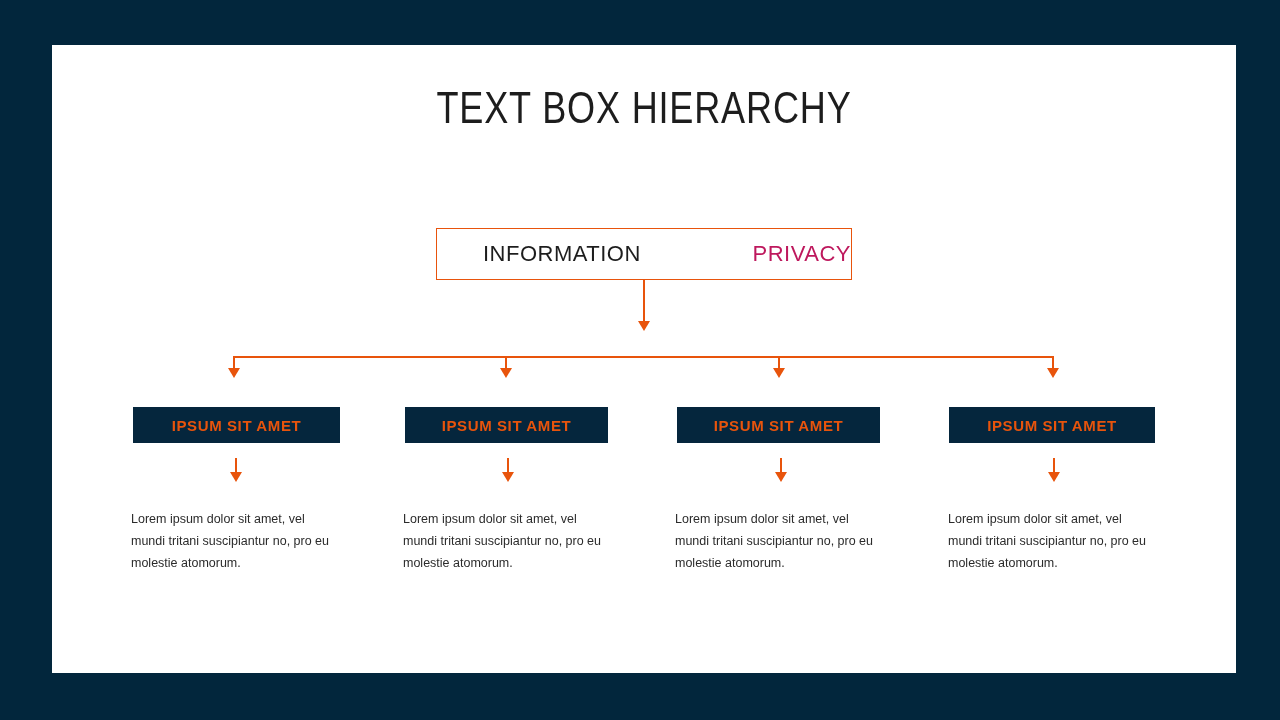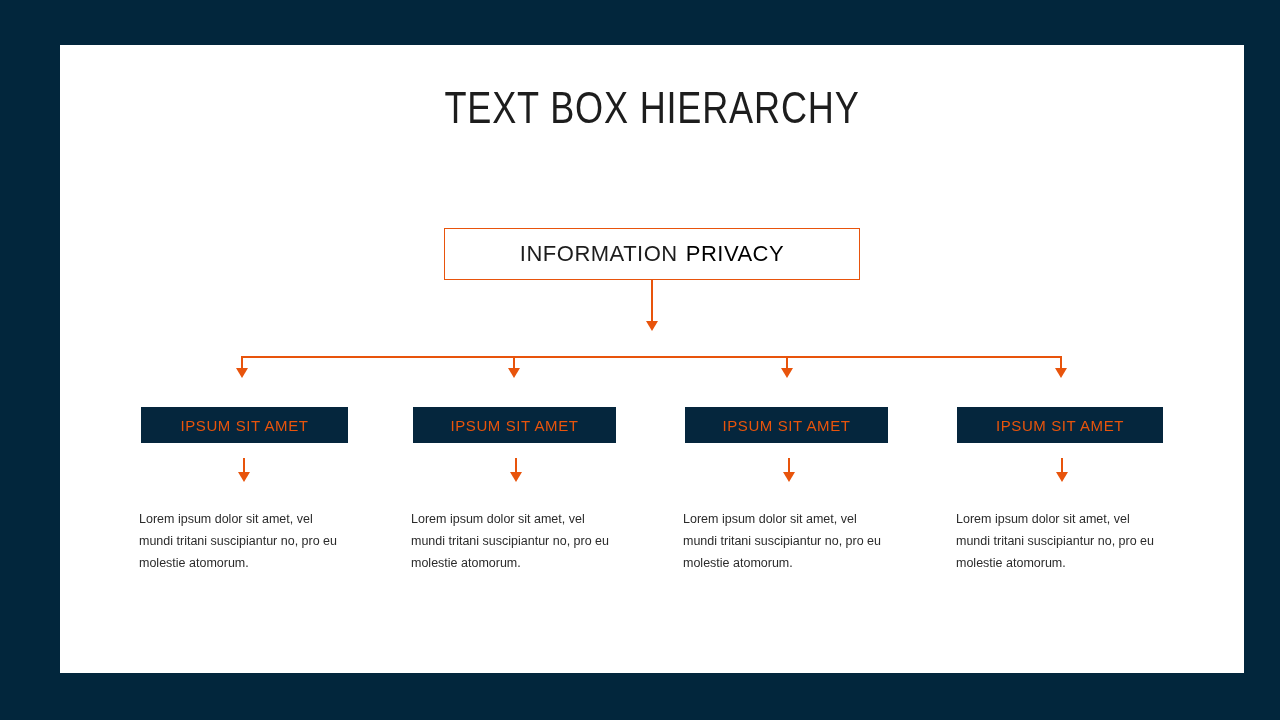--- a/index.html
+++ b/index.html
@@ -8,21 +8,21 @@
   }
   body {
     width: 1280px;
     height: 720px;
     background: #02263c;
     font-family: "Liberation Sans", sans-serif;
     overflow: hidden;
   }
   .slide {
     position: absolute;
-    left: 60px;
+    left: 52px;
     top: 45px;
     width: 1184px;
     height: 628px;
     background: #ffffff;
   }
   .slide-title {
     position: absolute;
     left: 0;
     top: 38px;
     width: 100%;
@@ -41,30 +41,31 @@
     position: absolute;
     left: 384px;
     top: 183px;
     width: 416px;
     height: 52px;
     border: 1px solid #e8540c;
     background: #ffffff;
     box-sizing: border-box;
     display: flex;
     align-items: center;
-    justify-content: center;
+    justify-content: space-between;
     font-size: 22px;
     letter-spacing: 0.5px;
+    padding-left: 46px;
   }
   .root-box .t1 {
     color: #1d1d1d;
     font-weight: 400;
   }
   .root-box .t2 {
-    color: #000000;
+    color: #be185d;
     font-weight: 400;
     margin-left: 8px;
   }
 
   
   .line-v {
     position: absolute;
     background: #e8540c;
     width: 2px;
   }
@@ -85,21 +86,21 @@
   
   .child-box {
     position: absolute;
     height: 36px;
     background: #05263d;
     display: flex;
     align-items: center;
     justify-content: center;
     color: #e8540c;
     font-size: 15px;
-    font-weight: normal;
+    font-weight: bold;
     letter-spacing: 0.6px;
   }
 
   
   .child-text {
     position: absolute;
     width: 210px;
     font-size: 12.5px;
     line-height: 1.75;
     color: #2b2b2b;

